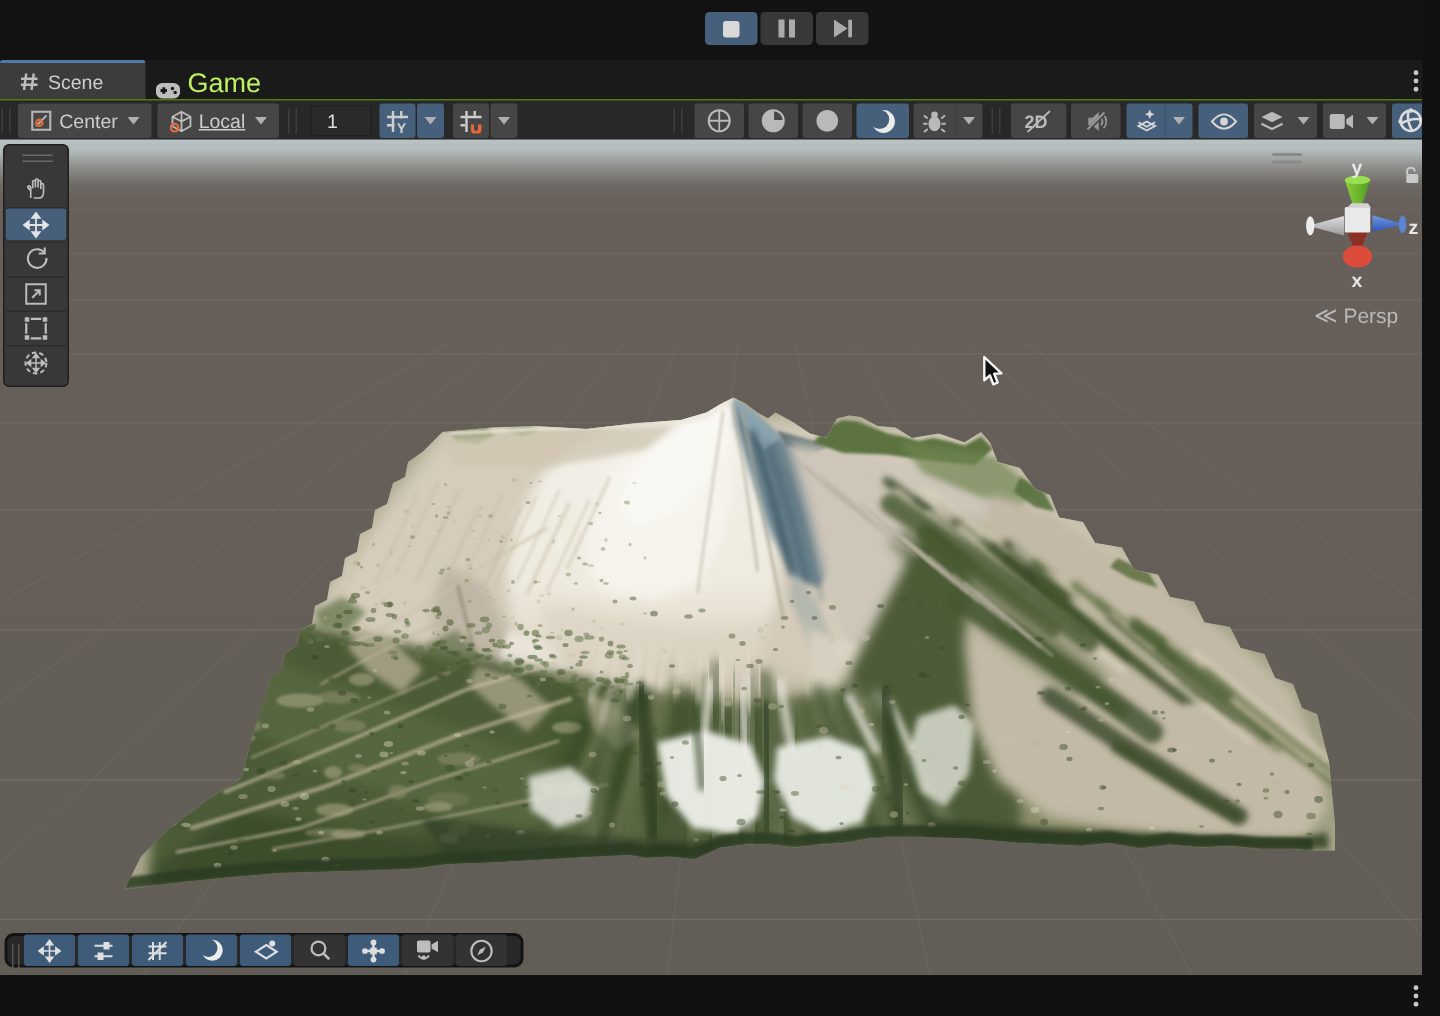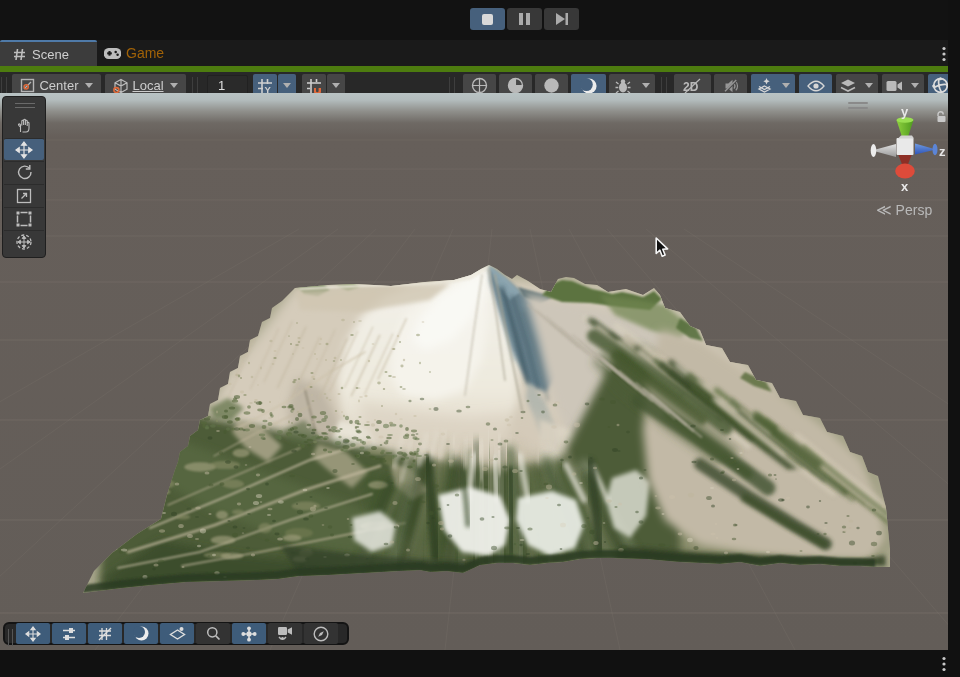--- a/index.html
+++ b/index.html
@@ -9,24 +9,24 @@
 .abs { position:absolute; }
 
 
 #titlebar { left:0; top:0; width:960px; height:40px; background:#121212; }
 .playbtn { position:absolute; top:8px; width:35px; height:22px; background:#383838; border-radius:3px; display:flex; align-items:center; justify-content:center; }
 .playbtn.on { background:#46607c; }
 
 
 #tabbar { left:0; top:40px; width:960px; height:26px; background:#1a1a1a; }
 #scenetab { position:absolute; left:0; top:0; width:97px; height:26px; background:#3c3c3c; border-top:2px solid #4f7aa8; border-radius:2px 2px 0 0; color:#cfcfcf; font-size:13px; display:flex; align-items:center; }
-#gametab { position:absolute; left:104px; top:0; width:70px; height:26px; color:#a16207; font-size:14px; display:flex; align-items:center; }
-
-
-#toolbar { left:0; top:66px; width:960px; height:27px; background:#282828; border-top:6px solid #4d7c0f; }
+#gametab { position:absolute; left:104px; top:0; width:70px; height:26px; color:#bef264; font-size:18px; display:flex; align-items:flex-end; }
+
+
+#toolbar { left:0; top:66px; width:960px; height:27px; background:#282828; border-top:1px solid #4d7c0f; }
 .tbtn { position:absolute; top:2px; height:23px; background:#464646; border-radius:2px; display:flex; align-items:center; justify-content:center; color:#cdcdcd; font-size:13px; }
 .tbtn.on { background:#46607c; }
 .grip { position:absolute; top:5px; width:6px; height:17px; border-left:1px solid #3e3e3e; border-right:1px solid #3e3e3e; }
 .dropar { width:0; height:0; border-left:4px solid transparent; border-right:4px solid transparent; border-top:5px solid #b0b0b0; display:inline-block; }
 
 
 #scene { left:0; top:93px; width:960px; height:557px; overflow:hidden;
   background:linear-gradient(to bottom,#b9c3c4 0px,#b3bcbd 7px,#90908c 18px,#6e6964 30px,#665f5a 44px,#635d58 100%); }
 
 

